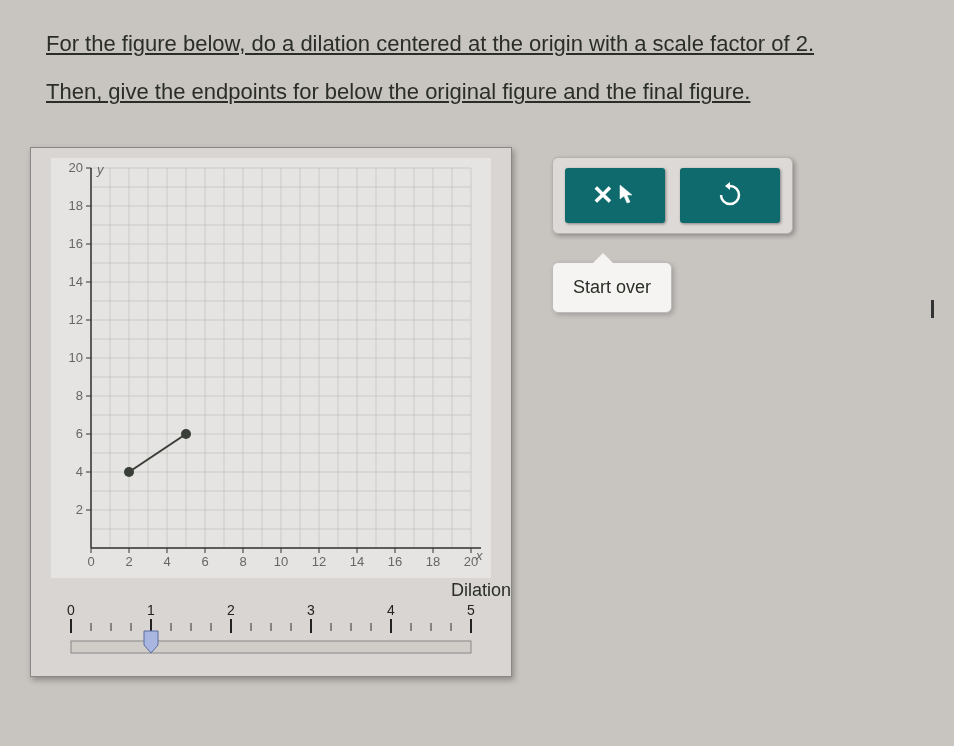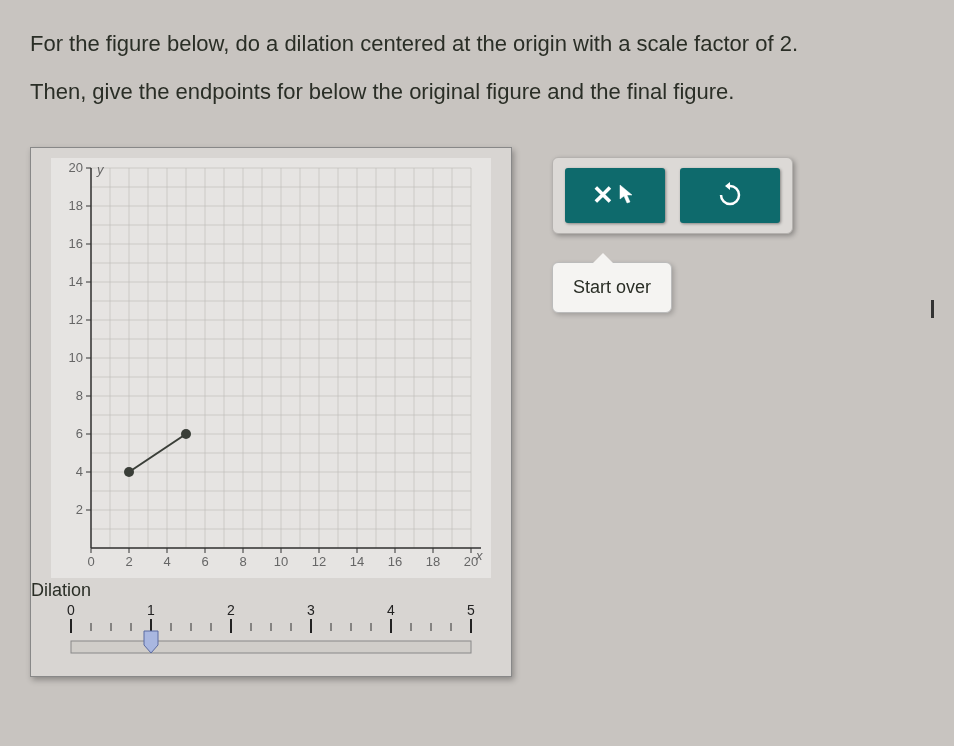--- a/index.html
+++ b/index.html
@@ -5,24 +5,25 @@
   body {
     margin: 0;
     padding: 0;
     background: #c8c4c0;
     font-family: Arial, sans-serif;
     width: 954px;
     height: 746px;
     overflow: hidden;
   }
   .question {
-    padding: 20px 30px 10px 30px;
+    padding: 20px 30px 10px 46px;
     color: #2a2e26;
     font-size: 22px;
     line-height: 2.2;
+    text-decoration: underline;
   }
   .content {
     display: flex;
     padding: 20px 30px;
     gap: 40px;
   }
   .graph-panel {
     background: #d8d5d2;
     border: 1px solid #888;
     box-shadow: 2px 3px 6px rgba(0,0,0,0.3);
@@ -34,21 +35,21 @@
     width: 440px;
     height: 420px;
     margin: 10px 20px 0 20px;
     background: #e6e4e2;
   }
   .grid-svg { position: absolute; top:0; left:0; }
   .axis-label { font-size: 13px; fill: #666; }
   .point { fill: #3a3e38; }
   .segment { stroke: #3a3e38; stroke-width: 2; }
   .dilation-label {
-    text-align: left;
+    text-align: right;
     font-size: 18px;
     color: #2a2e26;
     padding-top: 2px;
   }
   .slider-wrap {
     margin: 0 20px 15px 20px;
     height: 60px;
     position: relative;
   }
   .slider-svg { display:block; }

